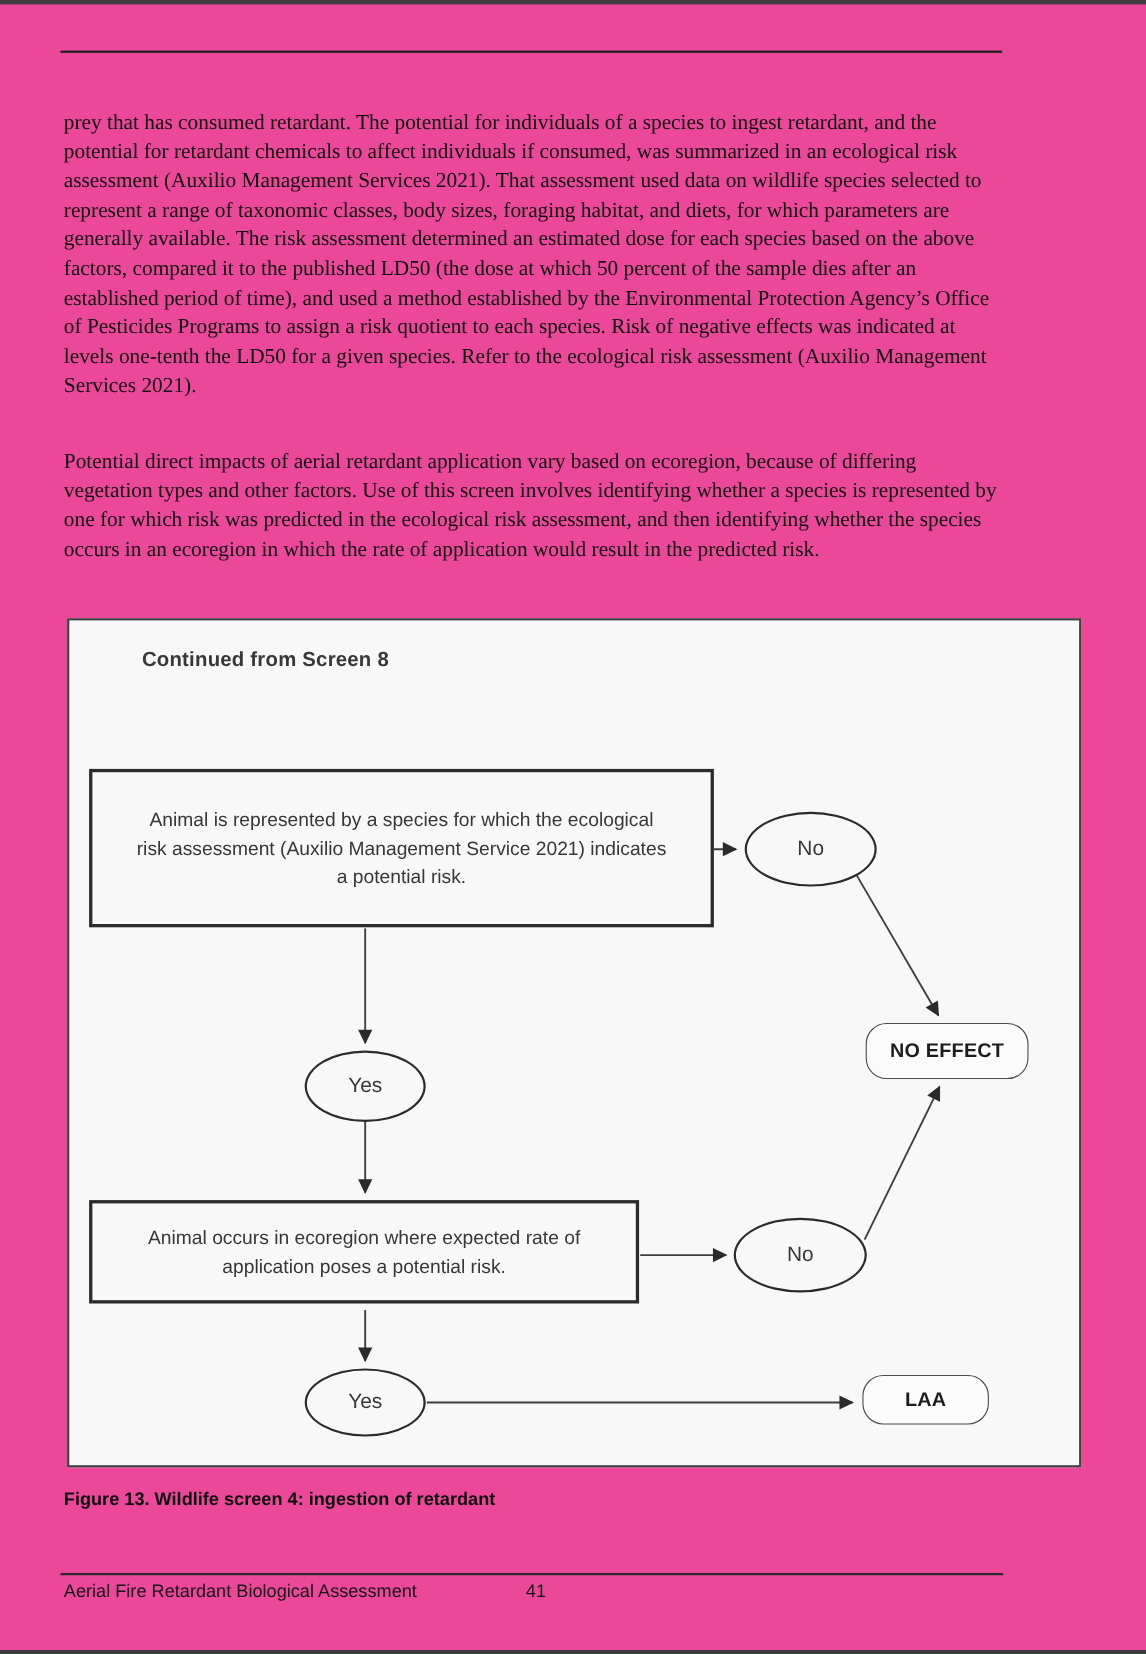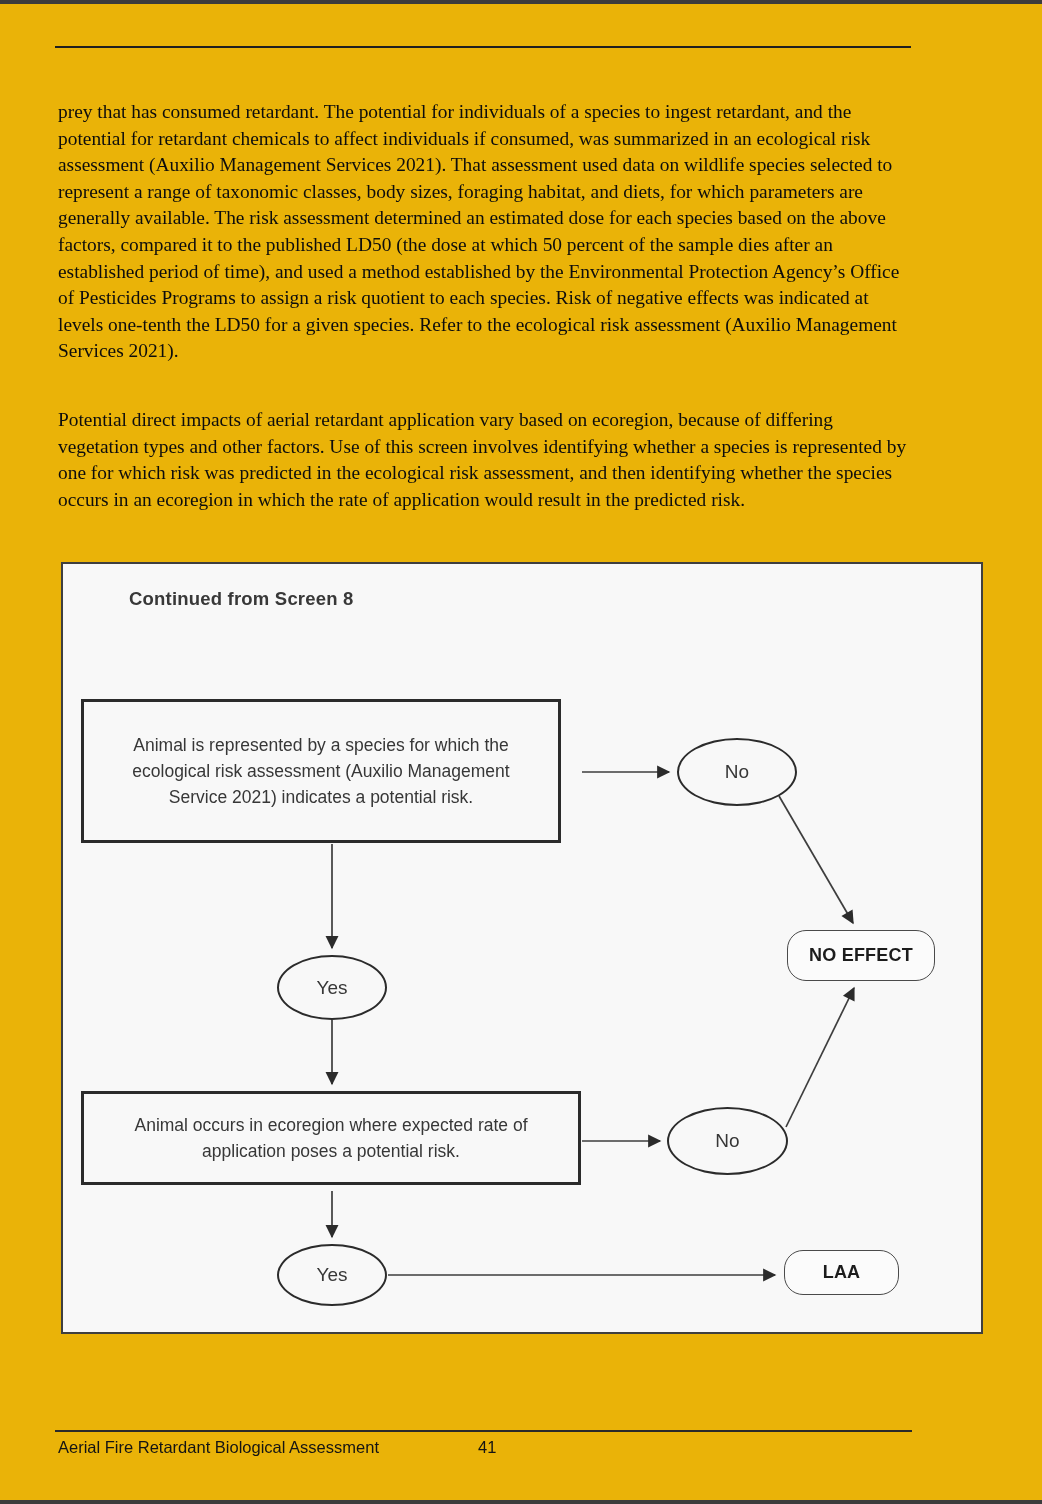--- a/index.html
+++ b/index.html
@@ -1,21 +1,21 @@
 <!DOCTYPE html>
 <html><head>
 <meta charset="utf-8">
 <style>
   html, body { margin: 0; padding: 0; }
   body { width: 1042px; height: 1504px; background: #ededed; font-family: "Liberation Sans", sans-serif; }
   .page {
     position: relative;
     width: 1042px;
     height: 1504px;
-    background: #eab308;
+    background: #ec4899;
     overflow: hidden;
   }
   .edge-bar {
     position: absolute;
     left: 0;
     width: 1042px;
     height: 4px;
     background: #3c3c3c;
   }
   .edge-bar.top { top: 0; }
@@ -72,21 +72,21 @@
     background: #f8f8f8;
     display: flex;
     align-items: center;
     justify-content: center;
     text-align: center;
     color: #373737;
     font-size: 17.5px;
     line-height: 26px;
     font-weight: 400;
   }
-  .fbox.box1 { left: 18px; top: 135px; width: 480px; height: 144px; padding: 0 36px; }
+  .fbox.box1 { left: 18px; top: 135px; width: 568px; height: 144px; padding: 0 36px; }
   .fbox.box2 { left: 18px; top: 527px; width: 500px; height: 94px; padding: 0 30px; }
   .ellipse {
     position: absolute;
     border: 2.5px solid #2b2b2b;
     border-radius: 50%;
     box-sizing: border-box;
     background: #f8f8f8;
     display: flex;
     align-items: center;
     justify-content: center;
@@ -205,20 +205,21 @@
     <div class="ellipse yes2">
       <span>Yes</span>
     </div>
 
     <div class="rbox laa">
       <span>LAA</span>
     </div>
 
   </div>
 
+  <div class="caption">Figure 13. Wildlife screen 4: ingestion of retardant</div>
 
   <div class="rule footer-rule"></div>
   <div class="footer-title">Aerial Fire Retardant Biological Assessment</div>
   <div class="footer-page">41</div>
 
   <div class="edge-bar bottom"></div>
 
 </div>
 
 </body></html>

